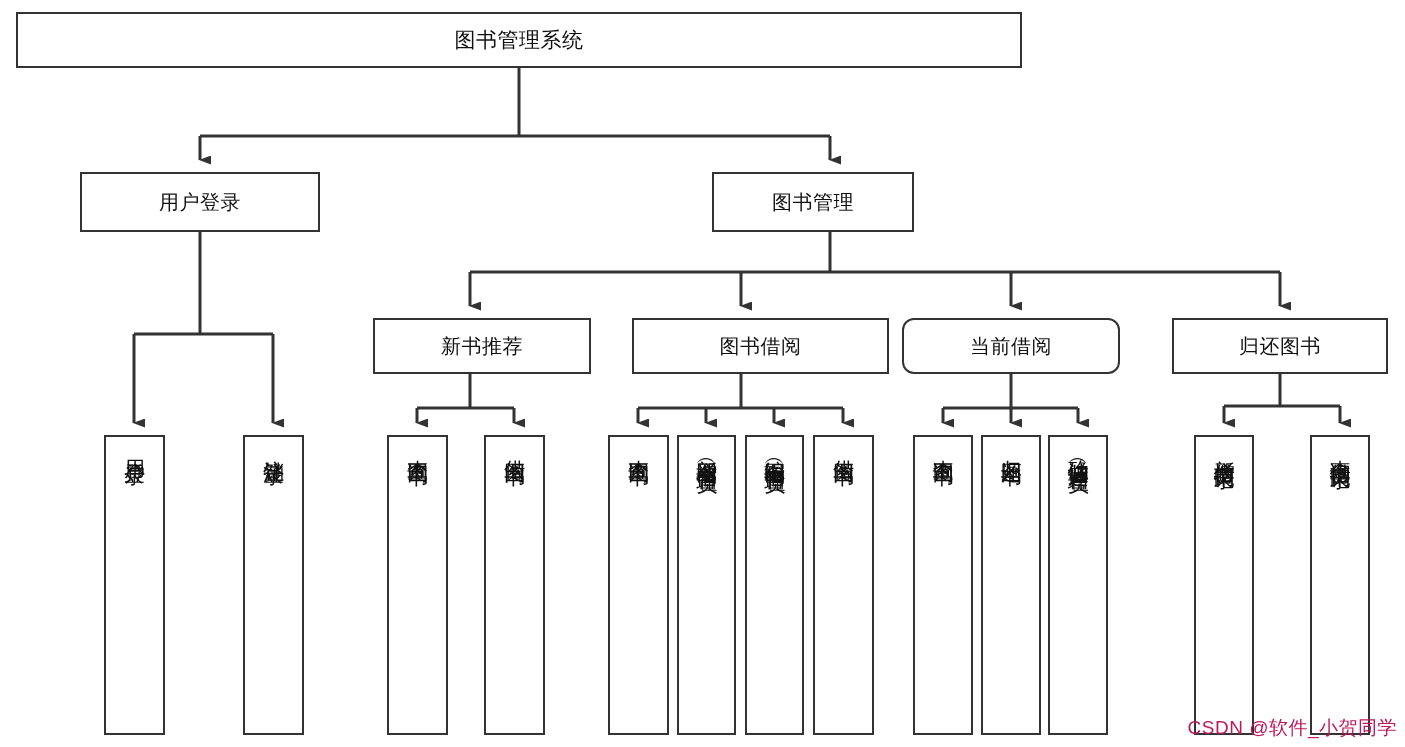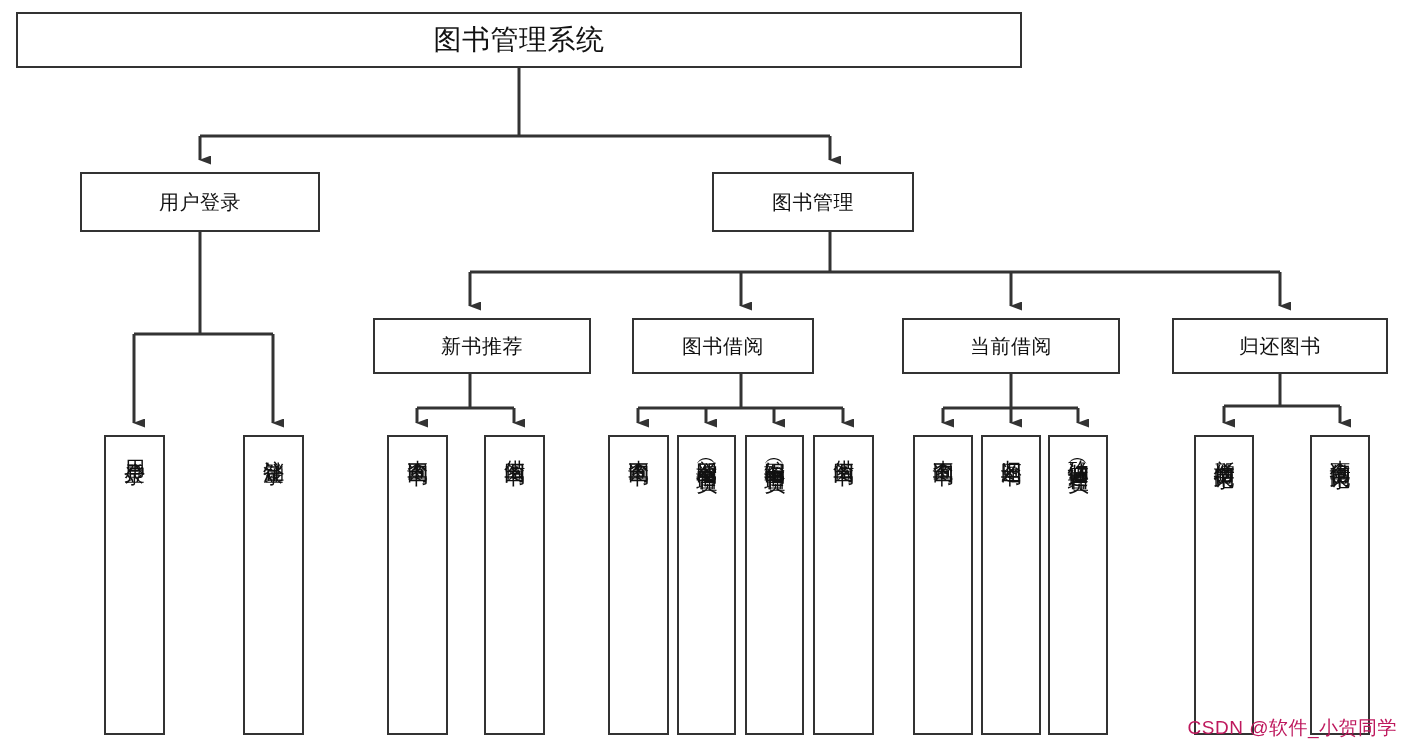--- a/index.html
+++ b/index.html
@@ -40,21 +40,21 @@
     justify-content: center;
     text-align: center;
   }
   .node-label {
     display: block;
     line-height: 1.15;
     letter-spacing: 0.5px;
   }
   
   .node.root {
-    font-size: 28px;
+    font-size: 21px;
     font-family: Liberation Serif, serif;
   }
   
   .node.branch {
     font-size: 20px;
   }
   
   .node.leaf {
     align-items: flex-start;
     justify-content: center;
@@ -140,24 +140,24 @@
   <div class="node branch" id="node-l1-0" style="left: 80px; top: 172px; width: 240px; height: 60px;">
     <span class="node-label">用户登录</span>
   </div>
   <div class="node branch" id="node-l1-1" style="left: 712px; top: 172px; width: 202px; height: 60px;">
     <span class="node-label">图书管理</span>
   </div>
 
   <div class="node branch" id="node-l2-0" style="left: 373px; top: 318px; width: 218px; height: 56px;">
     <span class="node-label">新书推荐</span>
   </div>
-  <div class="node branch" id="node-l2-1" style="left: 632px; top: 318px; width: 182px; height: 56px;">
+  <div class="node branch" id="node-l2-1" style="left: 632px; top: 318px; width: 257px; height: 56px;">
     <span class="node-label">图书借阅</span>
   </div>
-  <div class="node branch" id="node-l2-2" style="left: 902px; top: 318px; width: 218px; height: 56px;">
+  <div class="node branch" id="node-l2-2" style="left: 902px; top: 318px; width: 218px; height: 56px; border-radius: 12px;">
     <span class="node-label">当前借阅</span>
   </div>
   <div class="node branch" id="node-l2-3" style="left: 1172px; top: 318px; width: 216px; height: 56px;">
     <span class="node-label">归还图书</span>
   </div>
 
   <div class="node leaf" id="node-leaf-0" style="left: 104px; top: 435px; width: 61px; height: 300px;">
     <span class="node-label">用户登录</span>
   </div>
   <div class="node leaf" id="node-leaf-1" style="left: 243px; top: 435px; width: 61px; height: 300px;">

